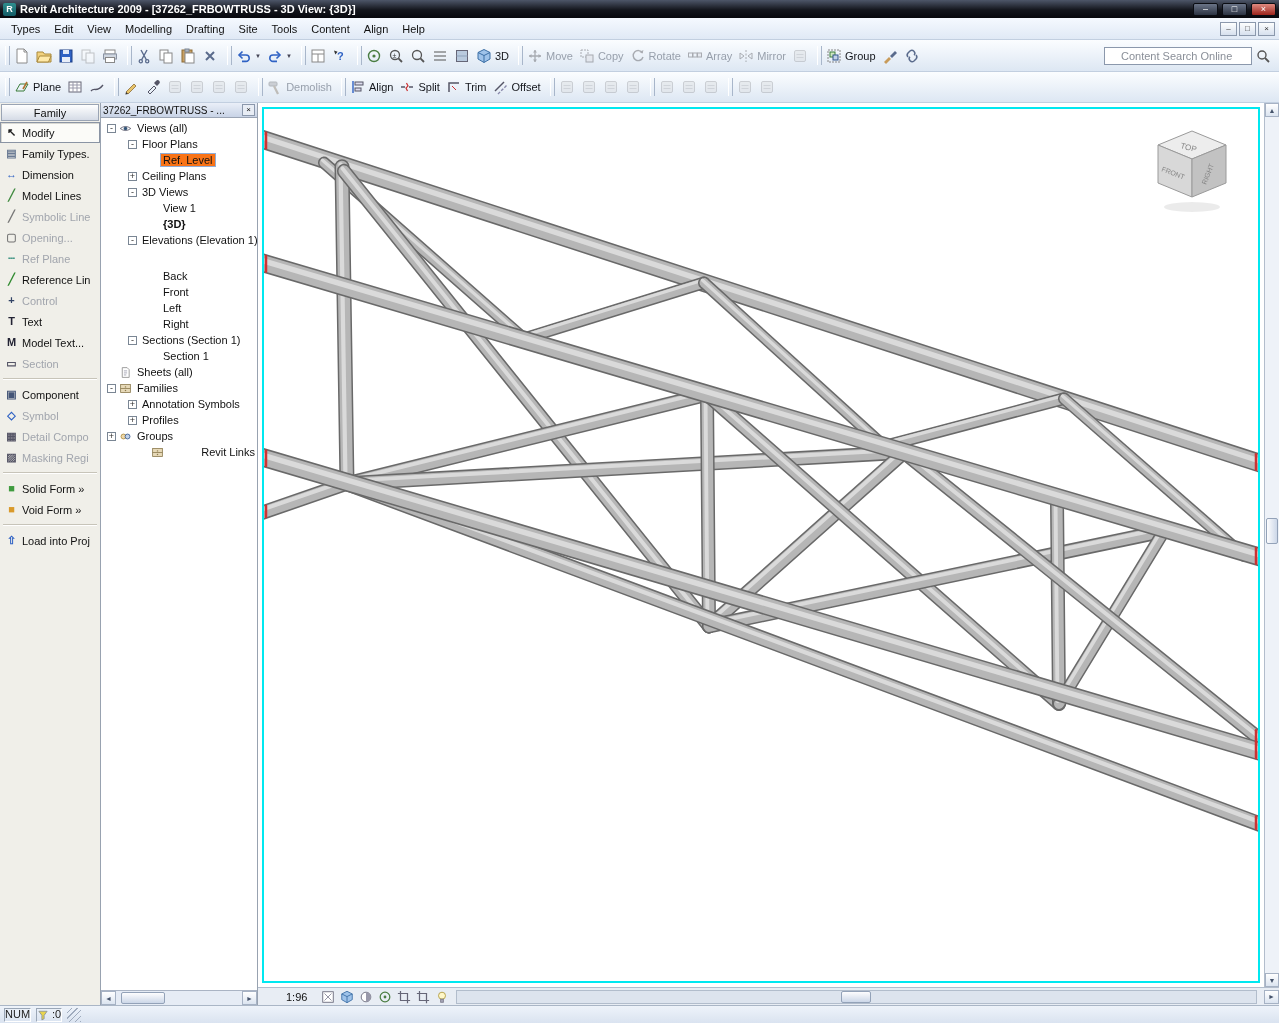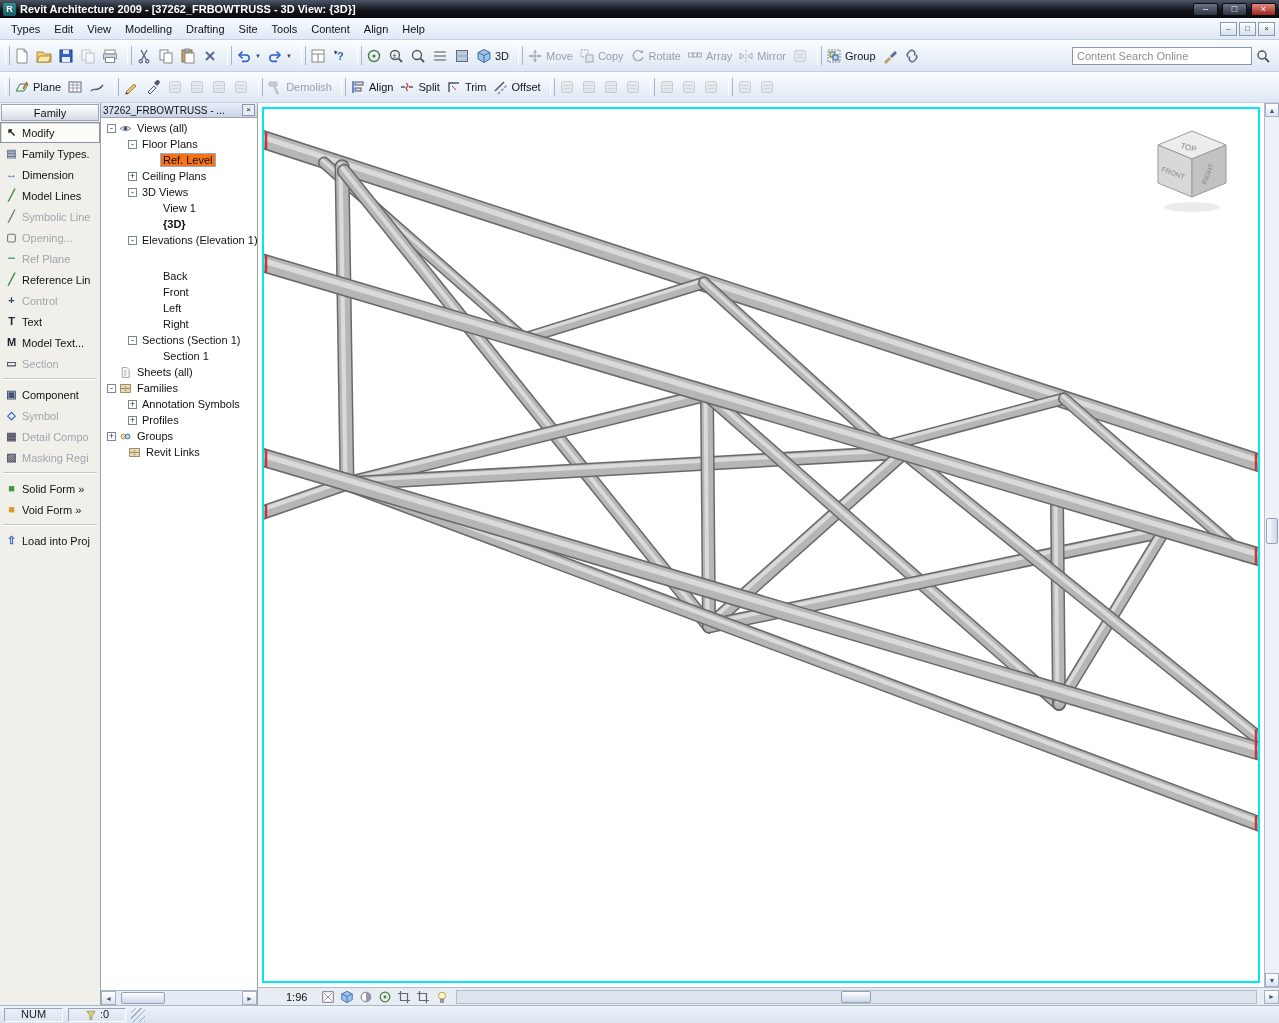--- a/index.html
+++ b/index.html
@@ -27,21 +27,21 @@
   .toolbar{flex:none;background:linear-gradient(#fbfdff,#dde7f3);border-bottom:1px solid #c2cfe0;
            display:flex;align-items:center;padding:0 2px;}
   .tb1{height:32px;} .tb2{height:31px;}
   .grp{display:flex;align-items:center;height:100%;padding:0 3px 0 9px;position:relative;flex:none;}
   .grp::before{content:"";position:absolute;left:3px;top:6px;bottom:6px;width:3px;
                border-left:1px solid #fff;border-right:1px solid #a8b6ca;}
   .tbtn{display:flex;align-items:center;gap:3px;padding:2px;margin:0 1px;font-size:11px;color:#15171c;white-space:nowrap;}
   .tbtn.dis{color:#98a0ac;} .tbtn.dis svg{opacity:.45;filter:grayscale(70%);}
   .dd{font-size:6px;color:#445;}
   .search{margin-left:auto;display:flex;align-items:center;gap:3px;padding-right:6px;}
-  .search input{width:180px;height:18px;border:1px solid #8b98ac;font:11px "Liberation Sans";padding:0 4px;color:#333;}
+  .search input{width:148px;height:18px;border:1px solid #8b98ac;font:11px "Liberation Sans";padding:0 16px;color:#333;}
   .search input::placeholder{color:#8a8f98;opacity:1;}
   
   .optionsbar{height:29px;flex:none;background:linear-gradient(#f4f8fd,#dfe8f4);
               border-bottom:1px solid #a9b6c8;display:flex;align-items:center;gap:6px;padding:0 6px;}
   .combo{width:192px;height:20px;border:1px solid #8b98ac;background:#fff;display:flex;}
   .combo .cval{flex:1;font-size:11px;padding:2px 4px;}
   .combo .carr{width:17px;background:linear-gradient(#f2f6fc,#ccd8ea);border-left:1px solid #8b98ac;
                font-size:7px;display:flex;align-items:center;justify-content:center;color:#334;}
   .obtn{width:26px;height:22px;border:1px solid #9aa7ba;background:linear-gradient(#fff,#dbe4f2);
         display:flex;align-items:center;justify-content:center;border-radius:2px;}
@@ -101,21 +101,21 @@
            border-top:1px solid #b2bdcc;display:flex;align-items:center;font-size:11px;gap:4px;padding-left:28px;}
   .scale{margin-right:10px;}
   .vb-ico{display:flex;align-items:center;}
   .vb-scroll{flex:1;height:14px;margin:0 3px;background:#dde4ee;border:1px solid #b2bdcc;position:relative;}
   .vb-thumb{position:absolute;left:48%;top:0;width:30px;height:12px;
             background:linear-gradient(#fdfdfe,#ccd7e8);border:1px solid #93a2b8;border-radius:2px;}
   
   .statusbar{height:18px;flex:none;background:linear-gradient(#eef3fa,#dae3f0);border-top:1px solid #aab6c6;
              display:flex;align-items:center;font-size:11px;padding:0 4px;gap:5px;}
   .sb-msg{flex:1;white-space:nowrap;overflow:hidden;}
-  .sb-pane{border:1px solid;border-color:#9aa6b6 #fff #fff #9aa6b6;padding:0 16px;height:14px;
+  .sb-pane{border:1px solid;border-color:#9aa6b6 #fff #fff #9aa6b6;padding:0 0;height:14px;
            line-height:13px;color:#222;display:flex;align-items:center;gap:3px;}
   .grip{width:14px;height:14px;background:repeating-linear-gradient(135deg,transparent 0 3px,#9fabbd 3px 4px);}
 </style>
 </head>
 <body>
 
 <div class="app">
 
   <div class="titlebar">
     <span class="app-ico">R</span>
@@ -707,21 +707,21 @@
           <div class="trow" style="padding-left: 6px;">
             <span class="texp">+</span>
             <span class="tico">
               <svg width="13" height="13" viewBox="0 0 16 16">
                 <circle cx="5.5" cy="8" r="3" fill="#f0d9a8" stroke="#a9893c"></circle>
                 <circle cx="10.5" cy="8" r="3" fill="#c2d2e8" stroke="#33568c"></circle>
               </svg>
             </span>
             <span class="tlabel">Groups</span>
           </div>
-          <div class="trow" style="padding-left: 15px;">
+          <div class="trow" style="padding-left: 6px; justify-content: space-between;">
             <span class="tspc"></span>
             <span class="tico">
               <svg width="13" height="13" viewBox="0 0 16 16">
                 <rect x="2" y="3" width="12" height="10" fill="#e7d9b8" stroke="#8c7b4f"></rect>
                 <path d="M2 8h12" stroke="#8c7b4f"></path>
                 <circle cx="8" cy="6" r="0.9" fill="#8c7b4f"></circle>
                 <circle cx="8" cy="10.5" r="0.9" fill="#8c7b4f"></circle>
               </svg>
             </span>
             <span class="tlabel">Revit Links</span>

